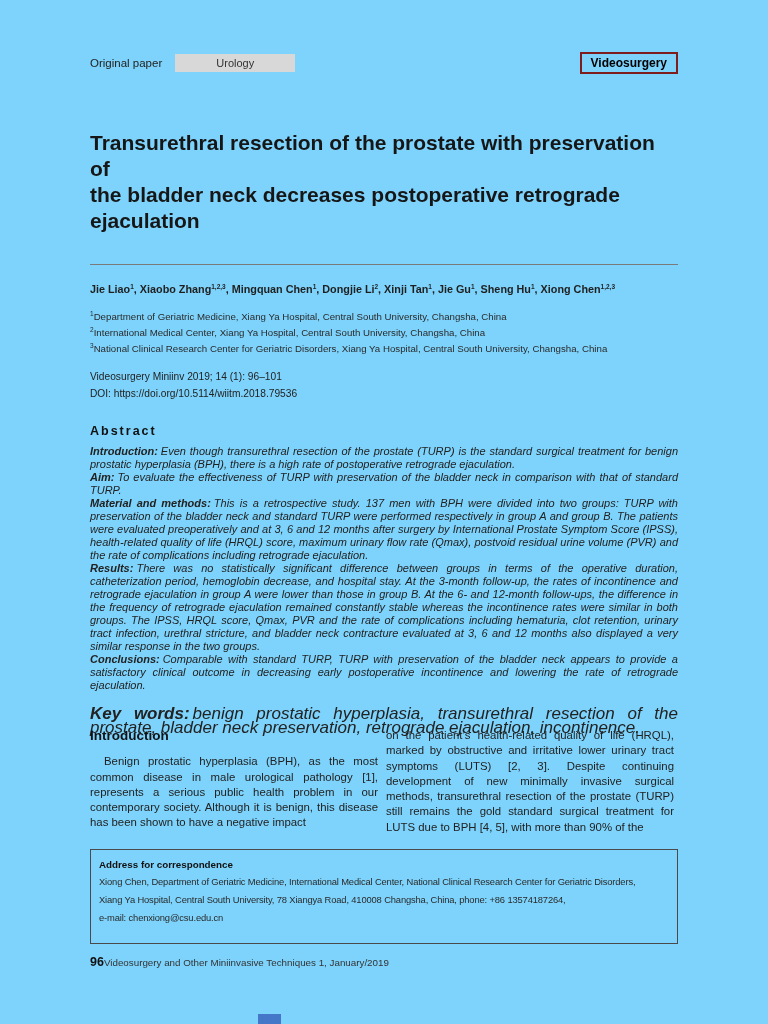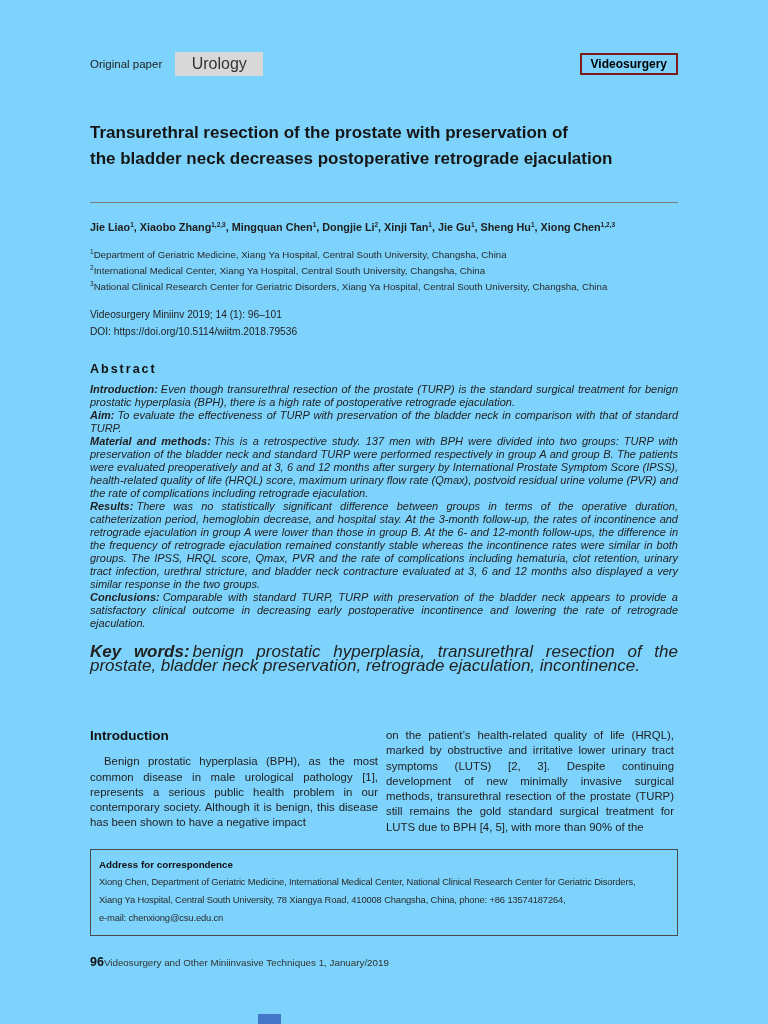--- a/index.html
+++ b/index.html
@@ -6,25 +6,25 @@
   .page {
     position:relative; width:768px; height:1024px; background:#7dd3fc;
     font-family:"Liberation Sans","DejaVu Sans",sans-serif; color:#1f1f1f;
     overflow:hidden;
   }
   .content { position:absolute; left:90px; top:0; width:588px; }
 
   .header-row { display:flex; align-items:center; margin-top:52px; }
   .category { font-size:11.5px; color:#222; }
   .section-chip { margin-left:13px; width:88px; background:#d8d8d8; text-align:center;
-    font-size:16px; color:#333; padding:3px 0; }
+    font-size:11px; color:#333; padding:3px 16px; }
   .badge { margin-left:auto; border:2px solid #7f1d1d; font-weight:bold; font-size:12px;
     padding:2px 9px; color:#000; }
 
-  .title { margin-top:44px; font-size:17px; font-weight:bold; line-height:26px;
+  .title { margin-top:56px; font-size:21px; font-weight:bold; line-height:26px;
     color:#161616; }
 
   .rule { margin-top:30px; height:1px; background:#7a7a7a; }
 
   .authors { margin-top:15px; font-size:10.8px; font-weight:bold; line-height:13px; }
   .sup { font-size:6.5px; vertical-align:3.5px; }
 
   .affils { margin-top:11px; }
   .affil { font-size:9.7px; line-height:13.5px; color:#2a2a2a; }
 
@@ -41,21 +41,21 @@
     text-align:justify; color:#222; }
 
   .columns { position:absolute; left:90px; top:728px; width:588px; display:flex; }
   .col { width:288px; font-size:11.4px; line-height:15.3px; text-align:justify; color:#222; }
   .col.left { margin-right:8px; }
   .col-heading { font-size:13.5px; font-weight:bold; margin:0 0 11px 0; color:#111; }
   .col p { margin:0; }
   .col.left p { text-indent:14px; }
 
   .corr-box { position:absolute; left:90px; top:849px; width:588px; box-sizing:border-box;
-    border:1px solid #4a4a4a; padding:6px 8px 8px; }
+    border:1px solid #4a4a4a; padding:6px 8px 16px; }
   .corr-heading { font-size:9.8px; font-weight:bold; line-height:17px; color:#111; }
   .corr-line { font-size:9.4px; letter-spacing:-0.15px; line-height:18px; color:#2a2a2a;
     white-space:nowrap; overflow:hidden; }
 
   .footer { position:absolute; left:90px; top:955px; width:588px; display:flex;
     justify-content:flex-start; align-items:baseline; }
   .page-num { font-weight:bold; font-size:12.5px; color:#111; }
   .journal-line { font-size:9.8px; color:#333; }
 
   .blue-mark { position:absolute; left:258px; top:1014px; width:23px; height:10px;

